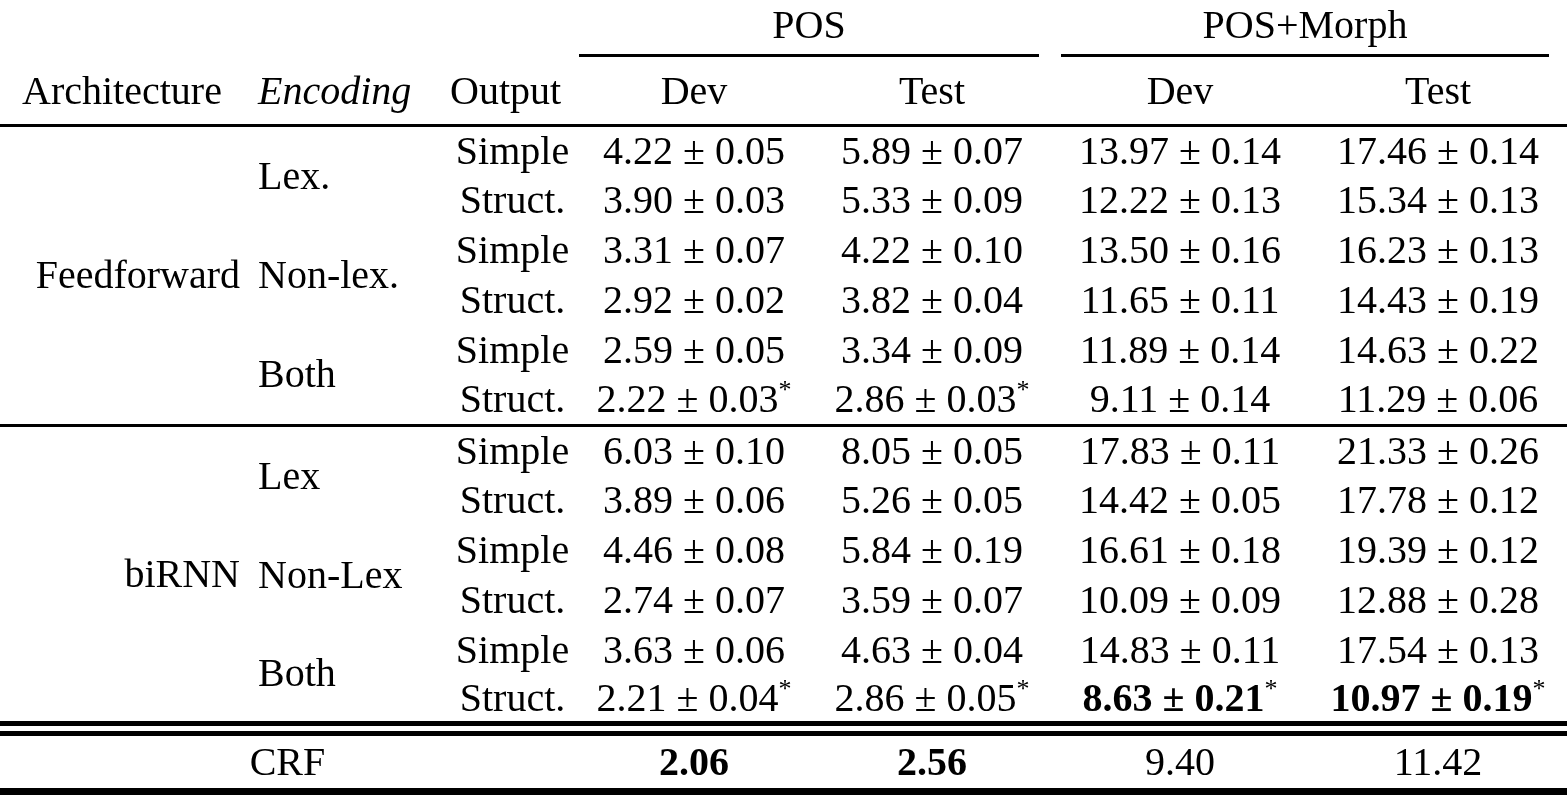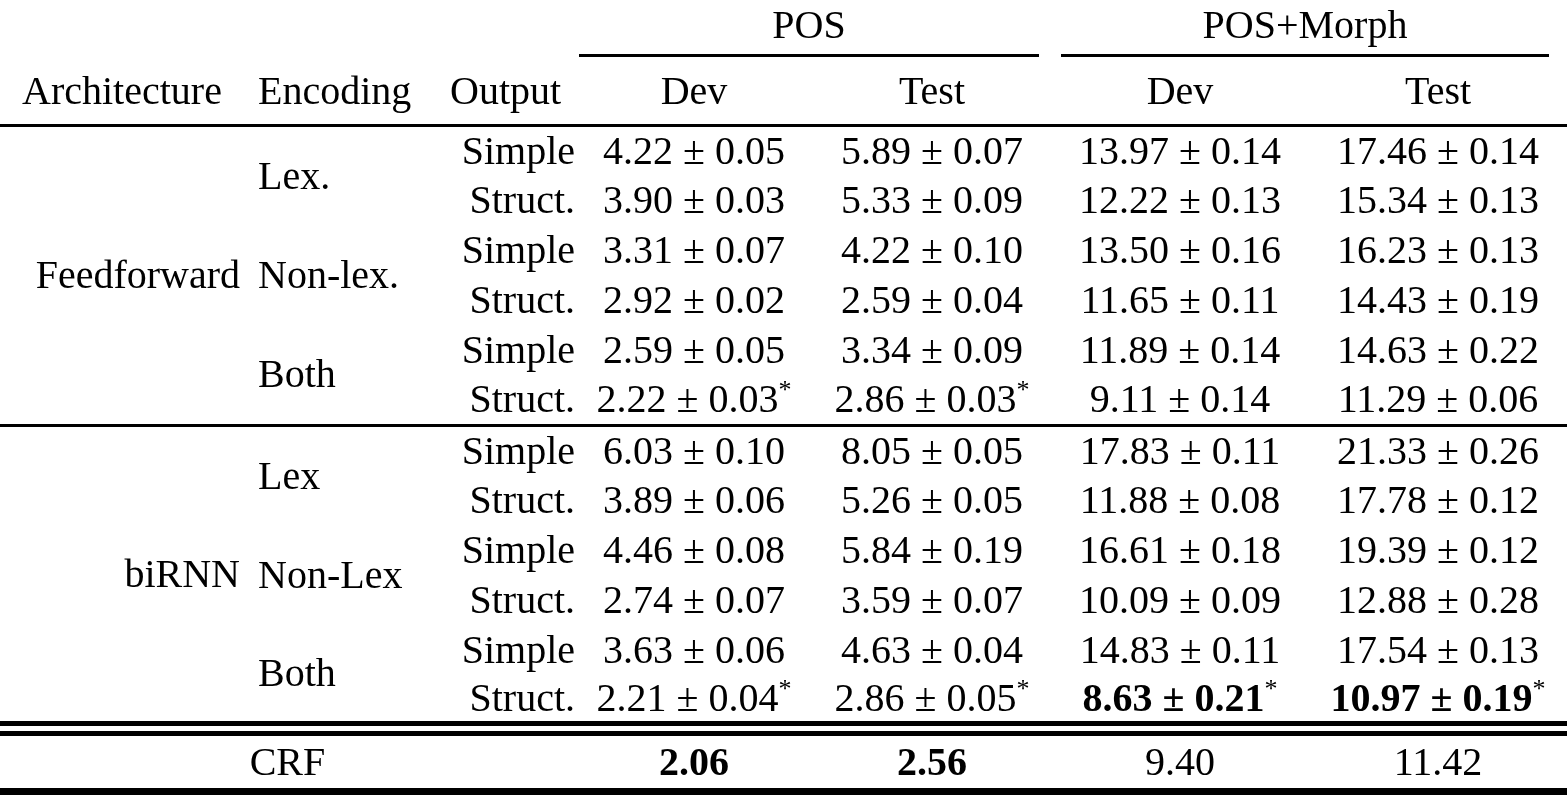--- a/index.html
+++ b/index.html
@@ -39,24 +39,24 @@
   tr.sub-row { height: 66px; }
   tr.sub-row th { border-bottom: 3px solid #000; }
   th.lefthead { text-align: left; }
   th.subhead  { text-align: center; }
 
   
   tbody.block tr { height: 50px; }
   tbody.block2 tr:first-child td { border-top: 3px solid #000; }
   td.arch { text-align: right; padding-left: 22px; }
   td.enc  { text-align: left; padding-left: 18px; }
-  td.out  { text-align: right; padding-left: 10px; }
+  td.out  { text-align: center; padding-left: 10px; }
   td.num  { text-align: center; white-space: nowrap; }
   .pad-arch { padding-left: 22px; margin-left: 14px; }
-  .pad-enc  { padding-left: 18px; }
+  .pad-enc  { padding-left: 18px; font-style: italic; }
   .pad-out  { padding-left: 10px; }
 
   .bold { font-weight: bold; font-family: Liberation Serif, serif; }
   sup.star {
     font-size: 26px;
     font-weight: normal;
     vertical-align: 14px;
     line-height: 0;
   }
 
@@ -124,21 +124,21 @@
       <td class="enc" rowspan="2">Non-lex.</td>
       <td class="out">Simple</td>
       <td class="num"><span>3.31 ± 0.07</span></td>
       <td class="num"><span>4.22 ± 0.10</span></td>
       <td class="num"><span>13.50 ± 0.16</span></td>
       <td class="num"><span>16.23 ± 0.13</span></td>
     </tr>
     <tr>
       <td class="out">Struct.</td>
       <td class="num"><span>2.92 ± 0.02</span></td>
-      <td class="num"><span>2.59 ± 0.04</span></td>
+      <td class="num"><span>3.82 ± 0.04</span></td>
       <td class="num"><span>11.65 ± 0.11</span></td>
       <td class="num"><span>14.43 ± 0.19</span></td>
     </tr>
     <tr>
       <td class="enc" rowspan="2">Both</td>
       <td class="out">Simple</td>
       <td class="num"><span>2.59 ± 0.05</span></td>
       <td class="num"><span>3.34 ± 0.09</span></td>
       <td class="num"><span>11.89 ± 0.14</span></td>
       <td class="num"><span>14.63 ± 0.22</span></td>
@@ -159,21 +159,21 @@
       <td class="out">Simple</td>
       <td class="num"><span>6.03 ± 0.10</span></td>
       <td class="num"><span>8.05 ± 0.05</span></td>
       <td class="num"><span>17.83 ± 0.11</span></td>
       <td class="num"><span>21.33 ± 0.26</span></td>
     </tr>
     <tr>
       <td class="out">Struct.</td>
       <td class="num"><span>3.89 ± 0.06</span></td>
       <td class="num"><span>5.26 ± 0.05</span></td>
-      <td class="num"><span>11.88 ± 0.08</span></td>
+      <td class="num"><span>14.42 ± 0.05</span></td>
       <td class="num"><span>17.78 ± 0.12</span></td>
     </tr>
     <tr>
       <td class="enc" rowspan="2">Non-Lex</td>
       <td class="out">Simple</td>
       <td class="num"><span>4.46 ± 0.08</span></td>
       <td class="num"><span>5.84 ± 0.19</span></td>
       <td class="num"><span>16.61 ± 0.18</span></td>
       <td class="num"><span>19.39 ± 0.12</span></td>
     </tr>

